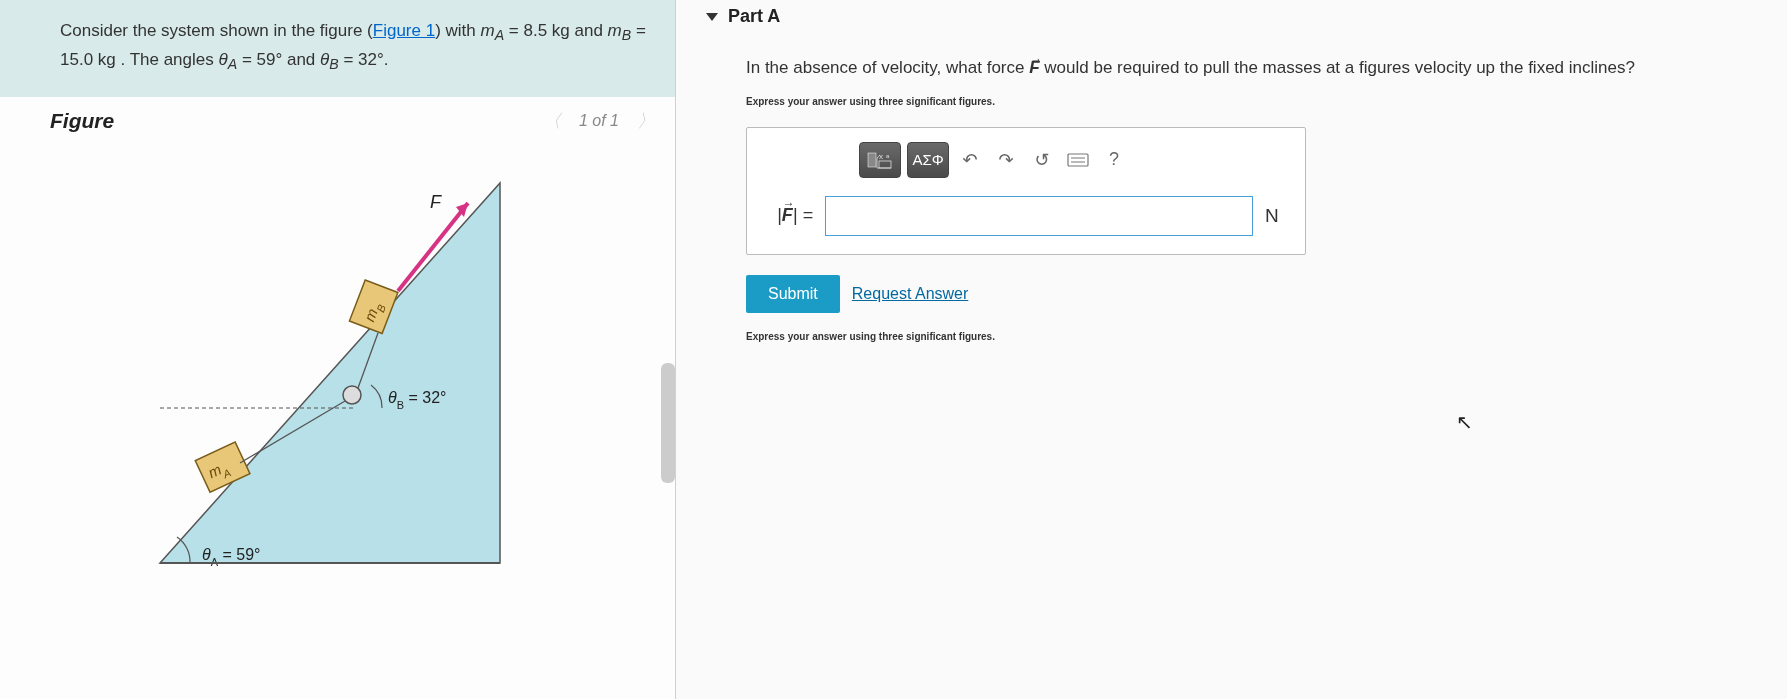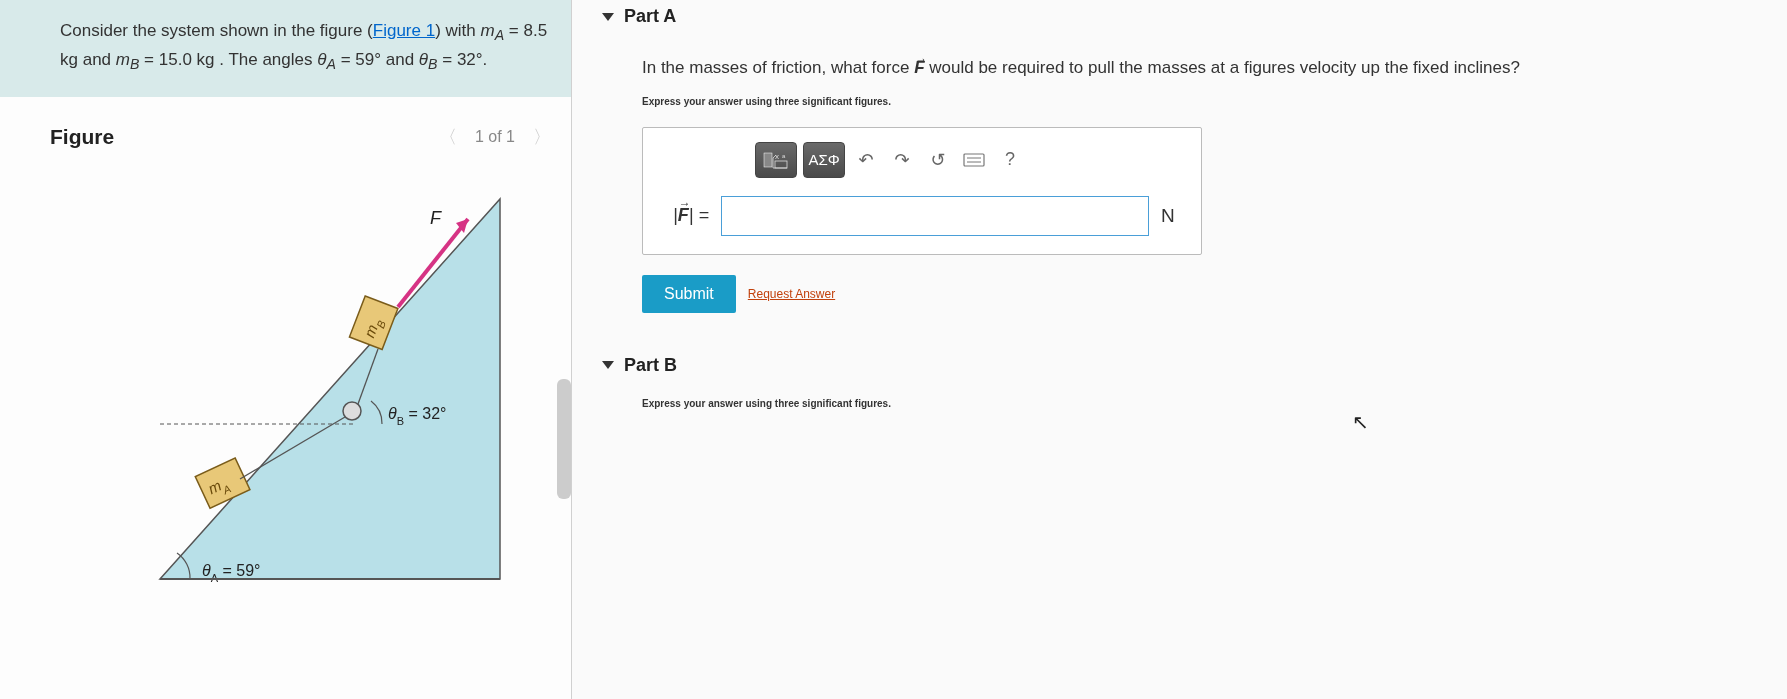--- a/index.html
+++ b/index.html
@@ -5,41 +5,42 @@
     * { box-sizing: border-box; margin: 0; padding: 0; }
     body {
       font-family: Arial, Helvetica, sans-serif;
       background: #f5f5f5;
       width: 1787px;
       height: 699px;
       overflow: hidden;
       display: flex;
     }
     .left-panel {
-      width: 572px;
+      width: 676px;
       background: #fdfdfd;
       border-right: 1px solid #d0d0d0;
       padding: 0;
     }
     .problem-statement {
       background: #d8eaea;
       padding: 18px 20px 22px 60px;
       font-size: 17px;
       color: #333;
       line-height: 1.5;
     }
     .problem-statement a { color: #0066cc; text-decoration: underline; }
     .problem-statement i { font-style: italic; }
     .figure-header {
       display: flex;
       align-items: flex-end;
-      padding: 28px 20px 10px 50px;
+      padding: 12px 20px 10px 50px;
       font-size: 21px;
       font-weight: bold;
       color: #222;
+      font-style: italic;
     }
     .figure-header .spacer { flex: 1; }
     .figure-nav {
       display: flex;
       align-items: center;
       gap: 18px;
       color: #888;
       font-size: 16px;
       font-weight: normal;
     }
@@ -129,23 +130,23 @@
     .submit-btn {
       background: #1a9cc7;
       color: #fff;
       border: none;
       padding: 10px 22px;
       font-size: 16px;
       cursor: pointer;
       border-radius: 2px;
     }
     .request-link {
-      color: #c2410c;
+      color: #0369a1;
       text-decoration: underline;
-      font-size: 12px;
+      font-size: 16px;
       cursor: pointer;
     }
     .scrollbar-stub {
       position: absolute;
       right: 0;
       top: 220px;
       width: 14px;
       height: 120px;
       background: #ccc;
       border-radius: 6px;
@@ -221,21 +222,21 @@
 </div>
 
 <div class="right-panel" data-name="right-panel">
 
   <div class="part-header" data-name="part-a-header">
     <span class="caret" data-name="chevron-down-icon"></span>
     <span data-name="part-a-title">Part A</span>
   </div>
 
   <div class="question-text" data-name="part-a-question">
-    <span>In the masses of friction, what force </span><span class="vec">F</span><span> would be required to pull the masses at a figures velocity up the fixed inclines?</span>
+    <span>In the absence of velocity, what force </span><span class="vec">F</span><span> would be required to pull the masses at a figures velocity up the fixed inclines?</span>
   </div>
   <div class="instruction" data-name="part-a-instruction">Express your answer using three significant figures.</div>
 
   <div class="answer-box" data-name="answer-box">
     <div class="toolbar" data-name="answer-toolbar">
       <button class="tool-btn" data-name="template-button">
         <svg width="28" height="20">
             <rect x="2" y="3" width="8" height="14" fill="#888" stroke="#fff" stroke-width="0.5"></rect>
             <text x="13" y="9" font-size="8" fill="#ddd">x</text>
             <text x="20" y="8" font-size="6" fill="#ddd">a</text>
@@ -268,20 +269,16 @@
     </div>
   </div>
 
   <div class="action-row" data-name="action-row">
     <button class="submit-btn" data-name="submit-button">Submit</button>
     <a class="request-link" data-name="request-answer-link">Request Answer</a>
   </div>
 
   <span class="cursor-arrow" data-name="cursor-icon">↖</span>
 
-  <div class="part-header" data-name="part-b-header">
-    <span class="caret" data-name="chevron-down-icon"></span>
-    <span data-name="part-b-title">Part B</span>
-  </div>
 
   <div class="instruction" data-name="part-b-instruction">Express your answer using three significant figures.</div>
 
 </div>
 
 </body></html>

